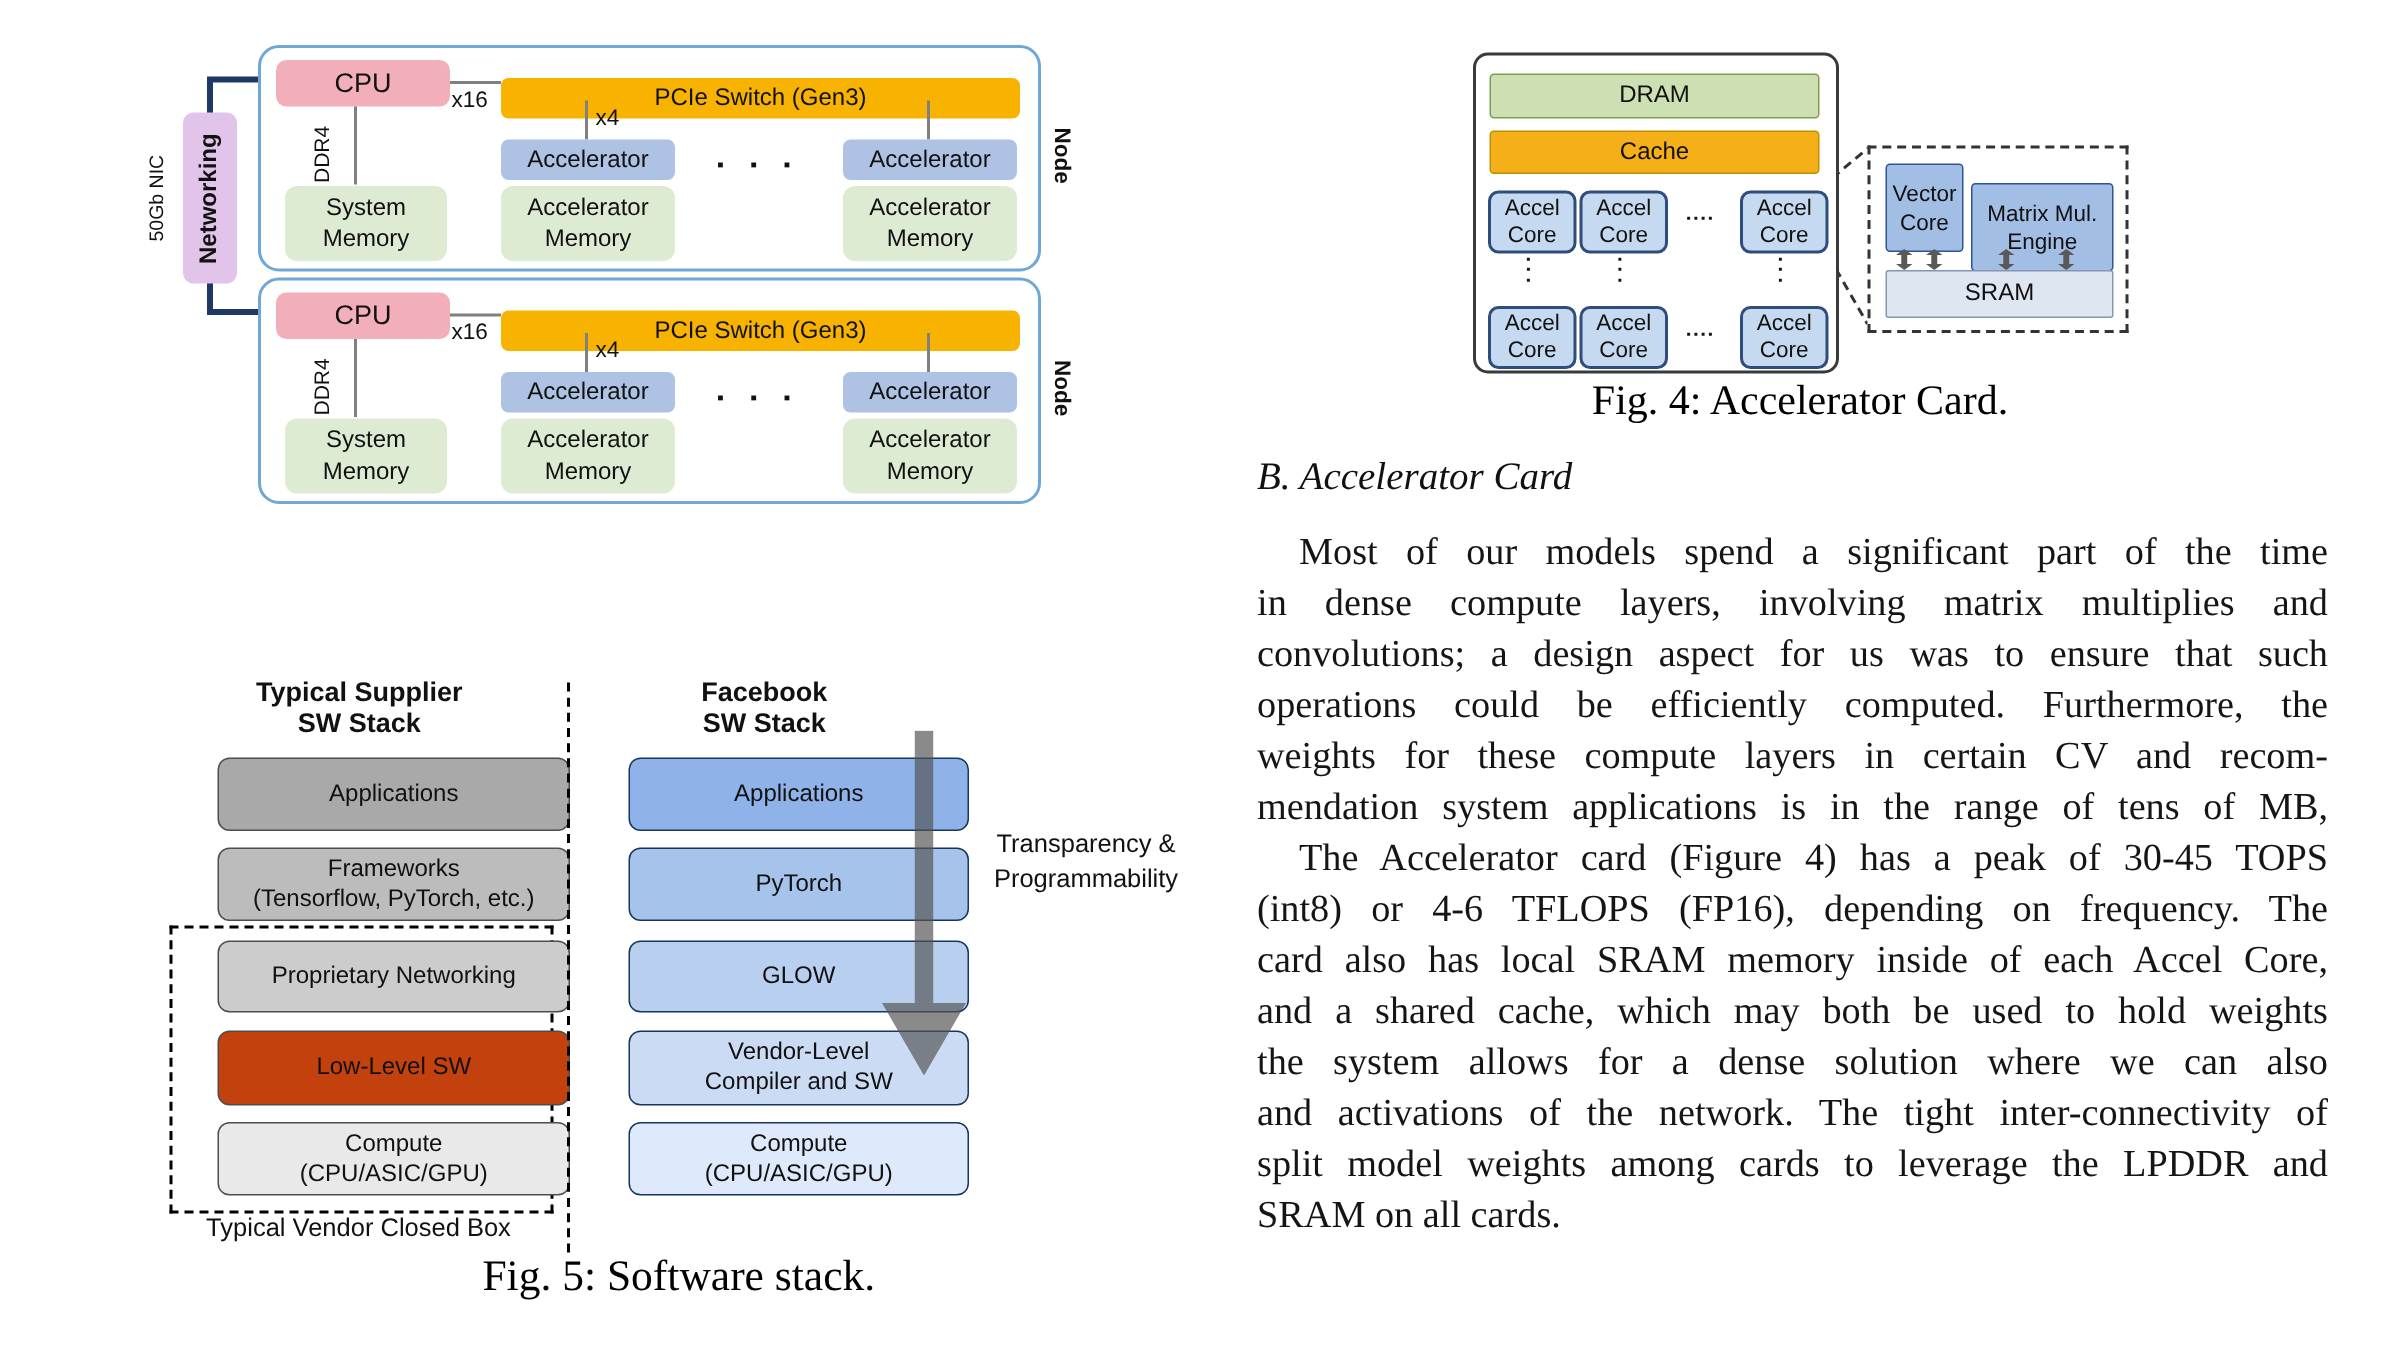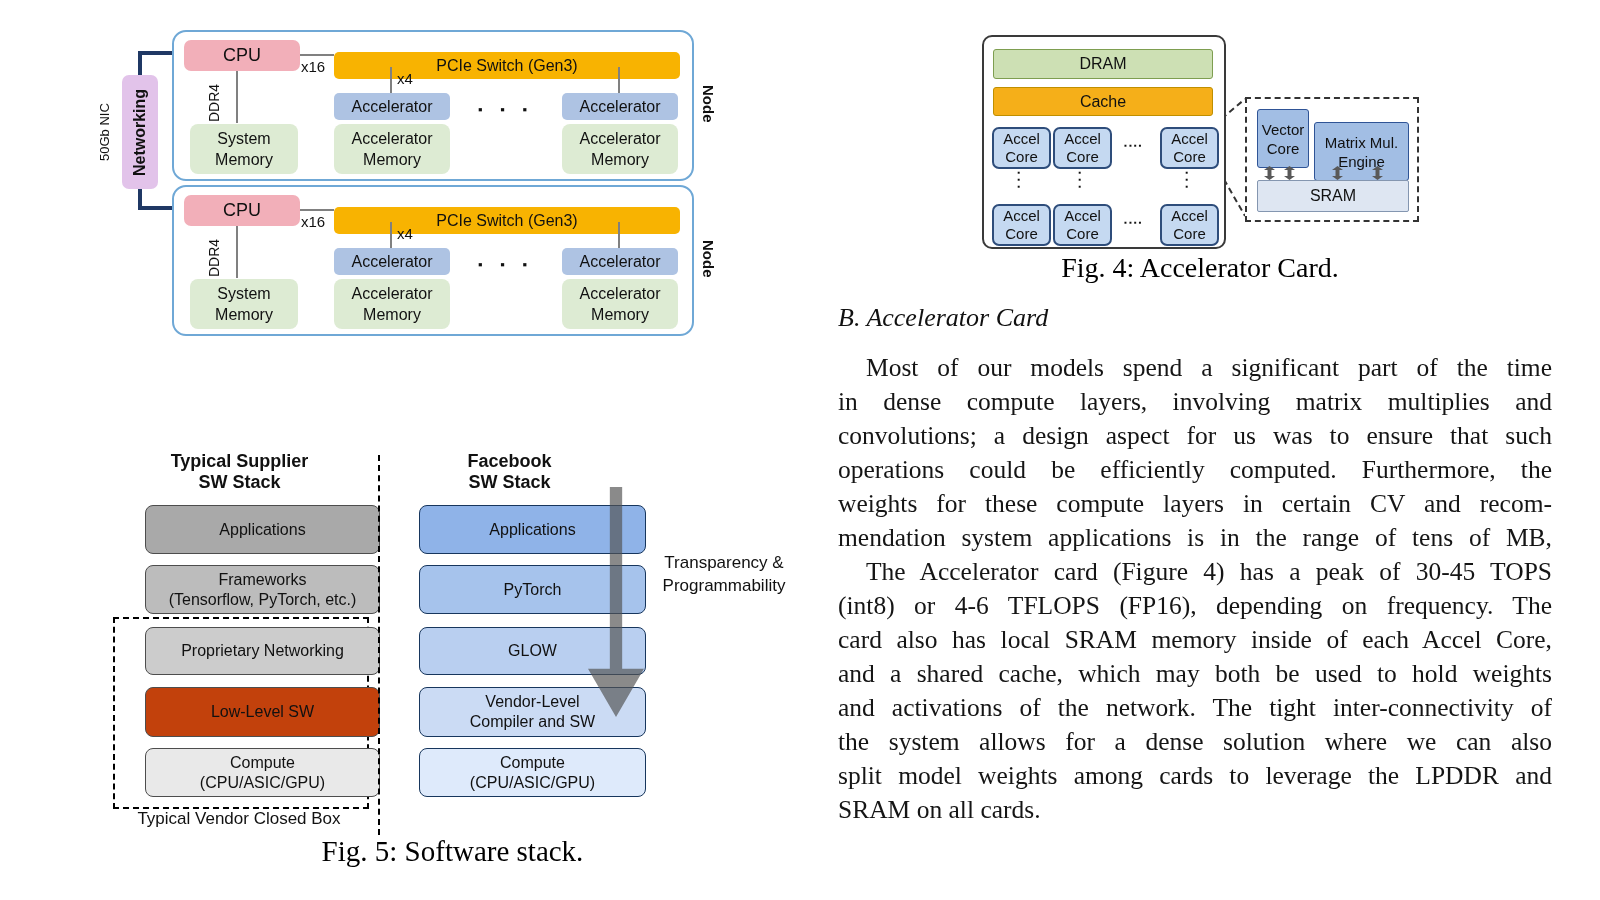--- a/index.html
+++ b/index.html
@@ -259,18 +259,18 @@
     <div class="tl jl">operations could be efficiently computed. Furthermore, the</div>
     <div class="tl jl">weights for these compute layers in certain CV and recom-</div>
     <div class="tl jl">mendation system applications is in the range of tens of MB,</div>
   </div>
 
   <div>
     <div class="tl jl ind">The Accelerator card (Figure 4) has a peak of 30-45 TOPS</div>
     <div class="tl jl">(int8) or 4-6 TFLOPS (FP16), depending on frequency. The</div>
     <div class="tl jl">card also has local SRAM memory inside of each Accel Core,</div>
     <div class="tl jl">and a shared cache, which may both be used to hold weights</div>
+    <div class="tl jl">the system allows for a dense solution where we can also</div>
     <div class="tl jl">and activations of the network. The tight inter-connectivity of</div>
-    <div class="tl jl">the system allows for a dense solution where we can also</div>
     <div class="tl jl">split model weights among cards to leverage the LPDDR and</div>
     <div class="tl ll">SRAM on all cards.</div>
   </div>
 </div>
 
 </body></html>

